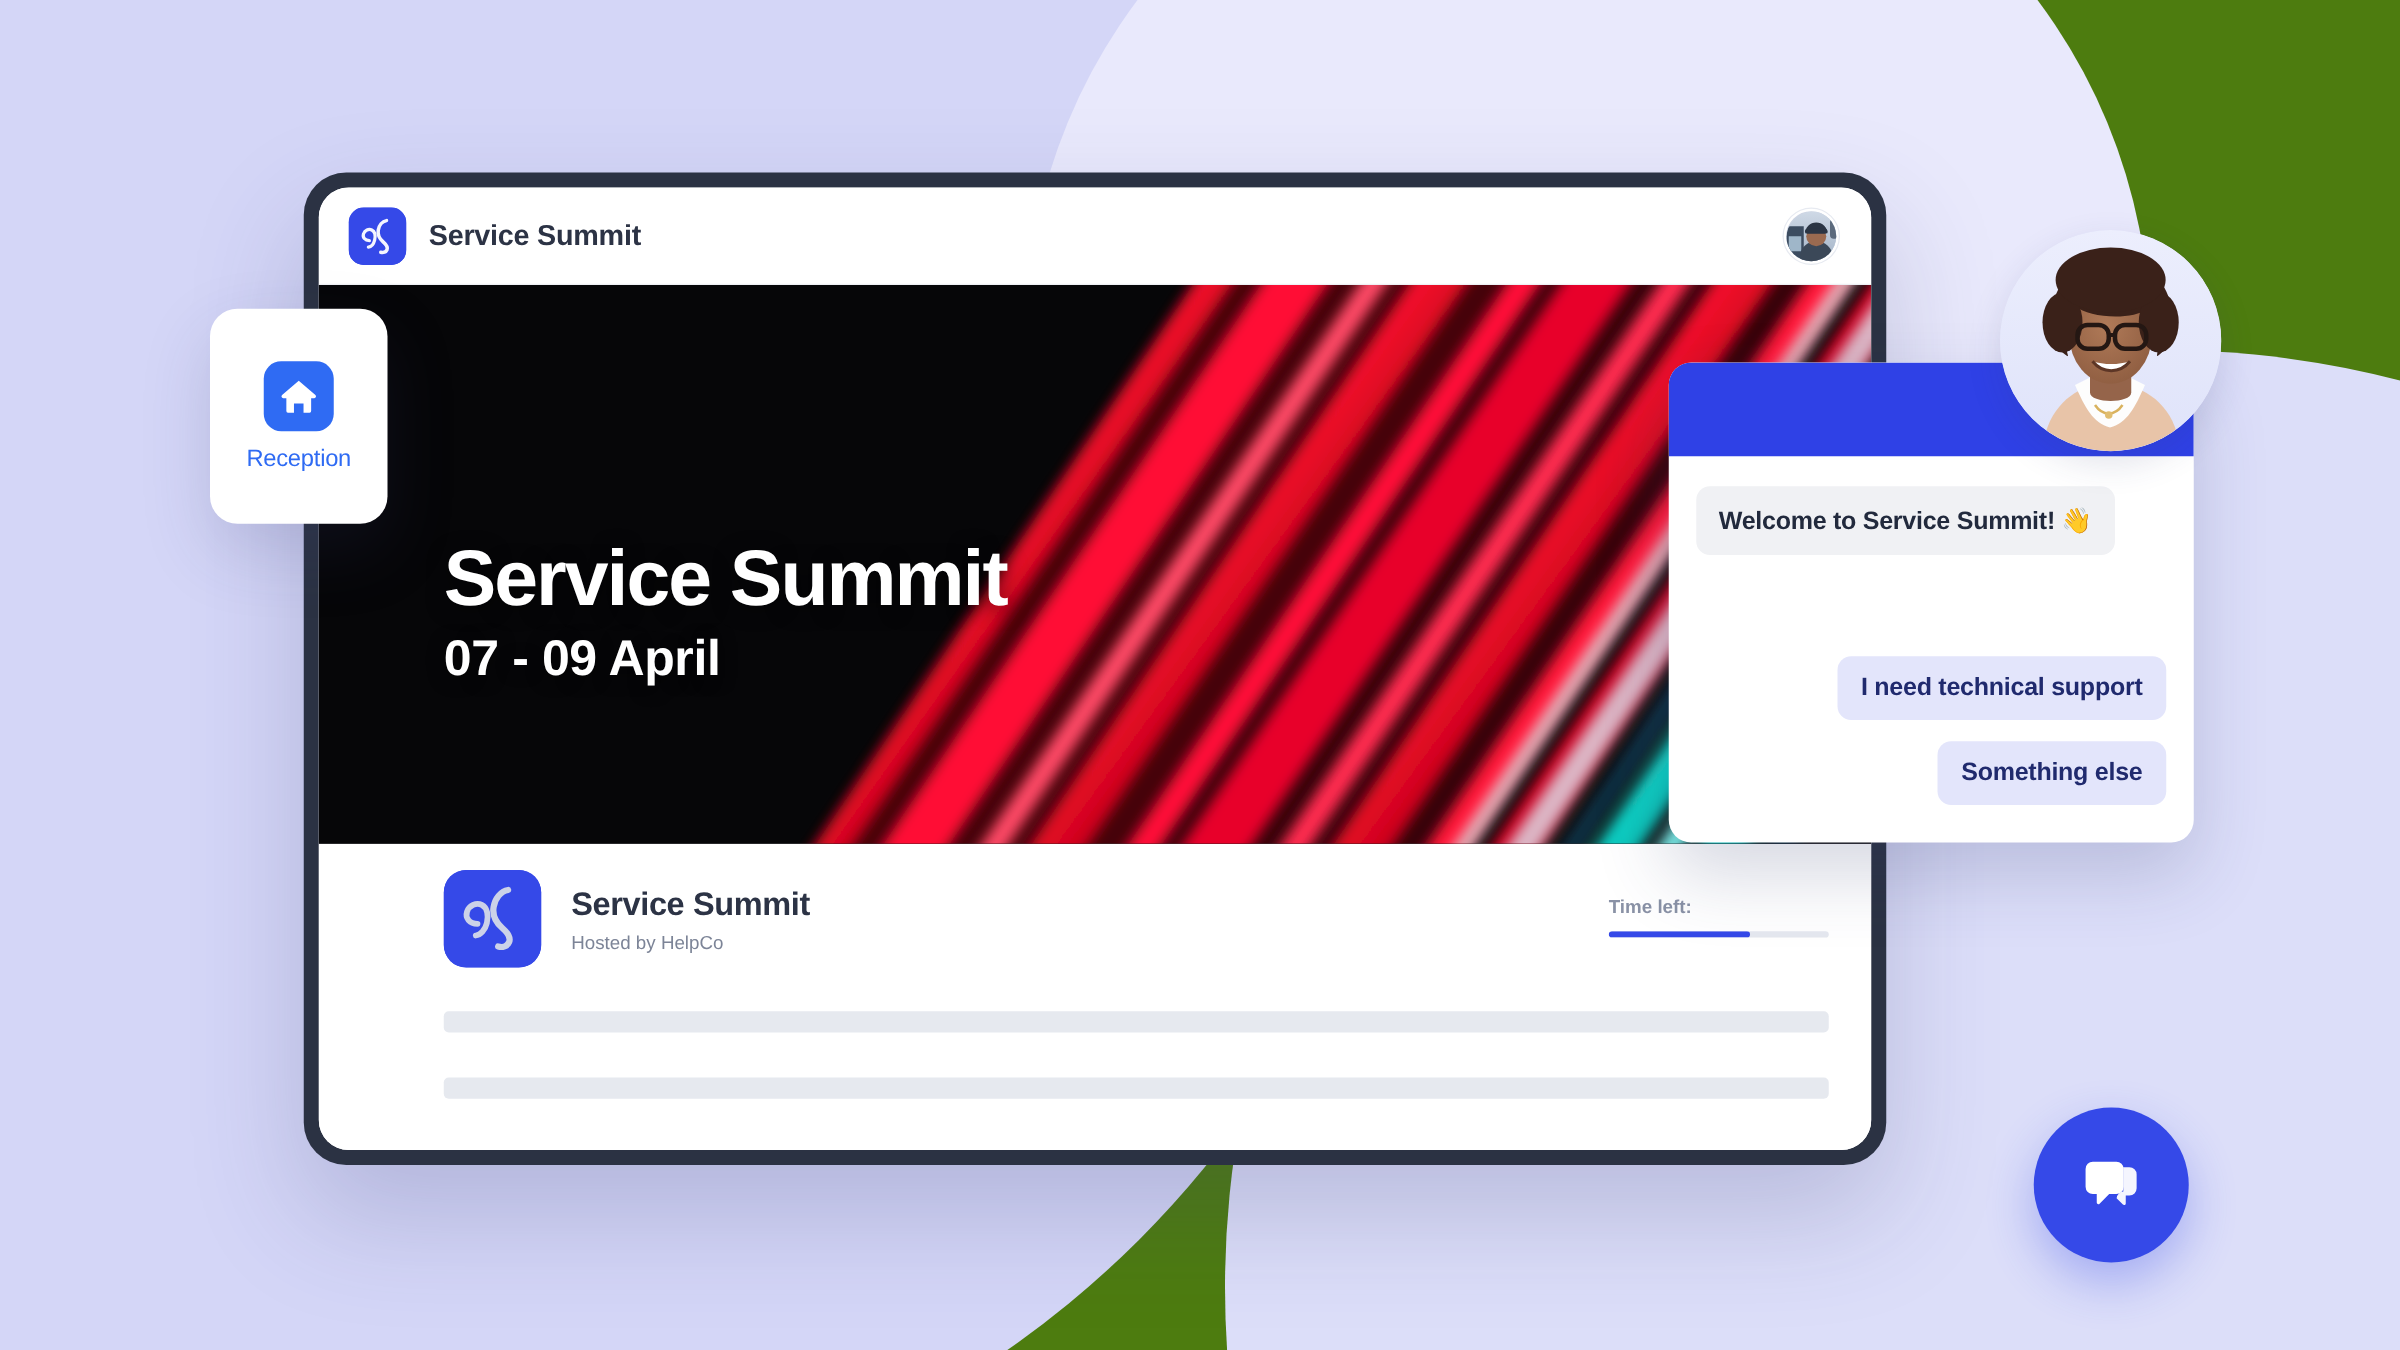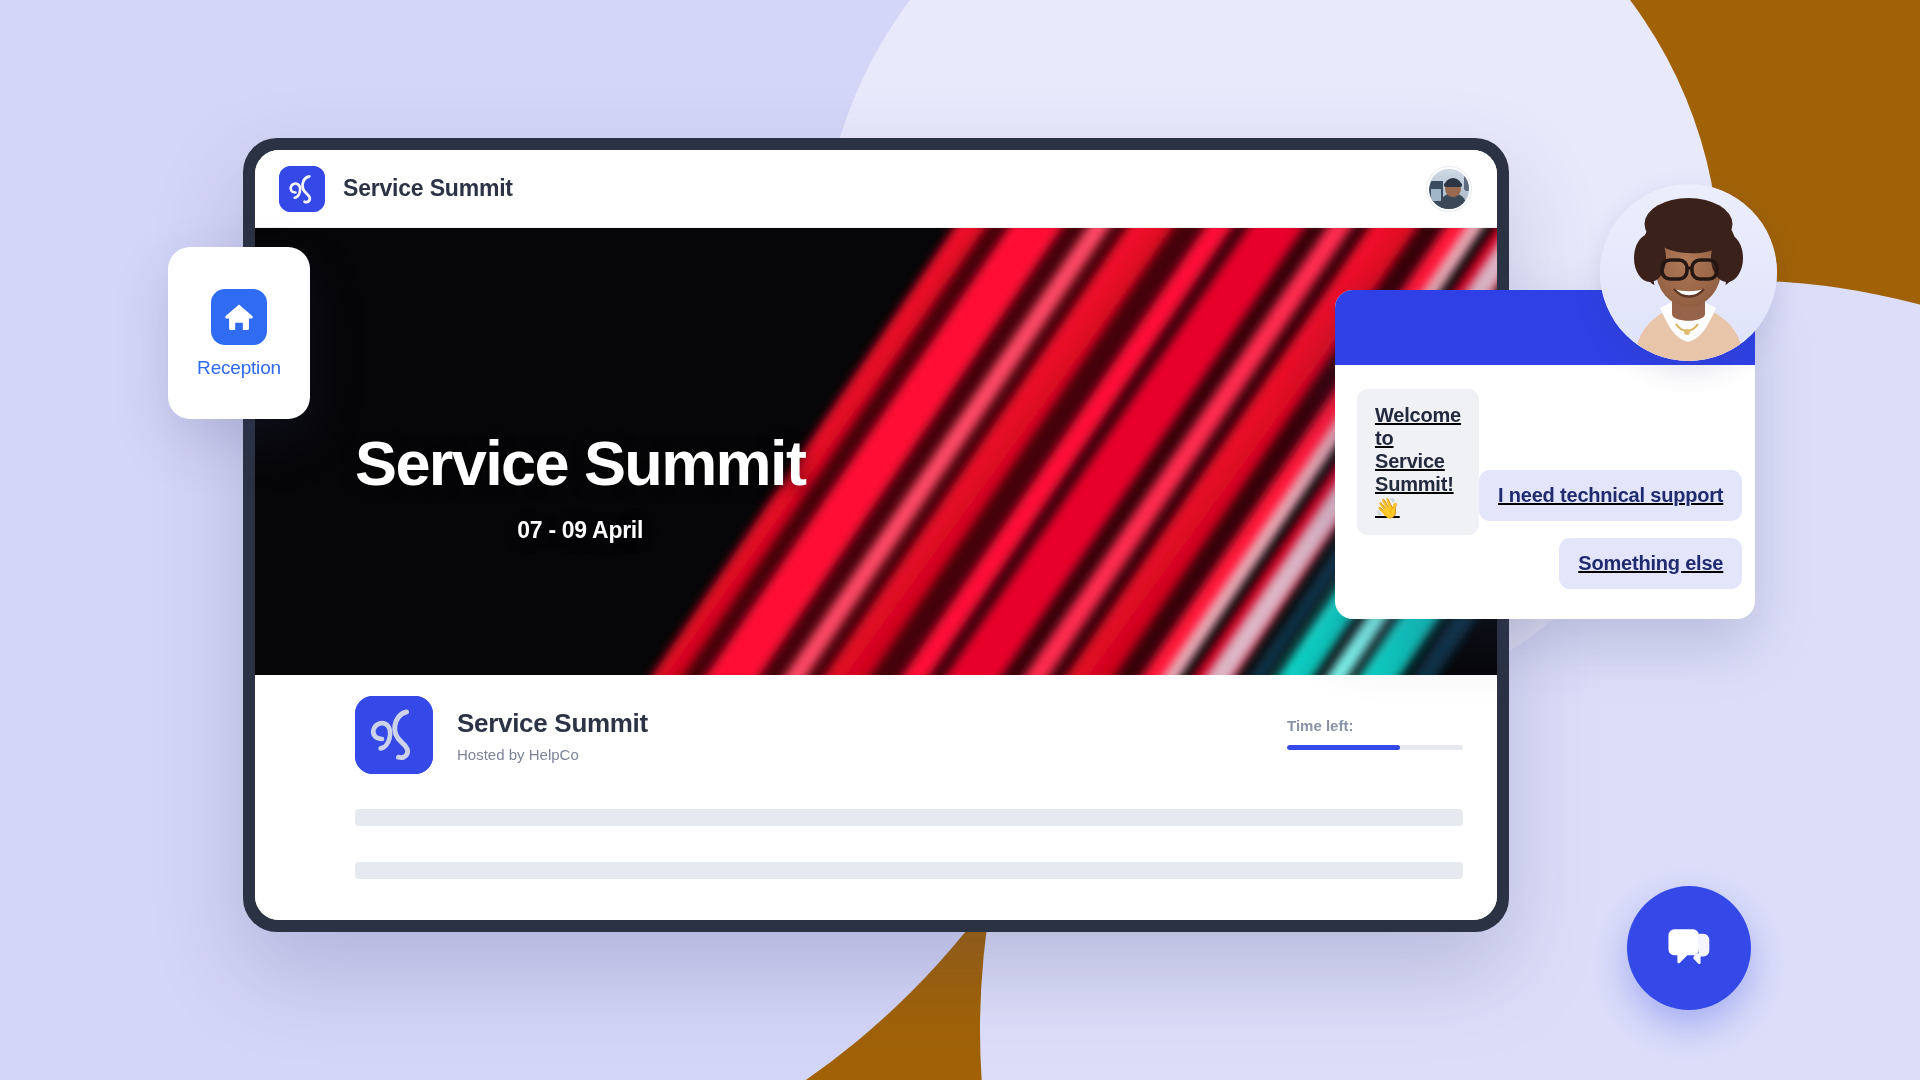--- a/index.html
+++ b/index.html
@@ -10,21 +10,21 @@
     height: 1080px;
     overflow: hidden;
     font-family: "Liberation Sans", sans-serif;
   }
 
   
   #stage {
     position: relative;
     width: 1920px;
     height: 1080px;
-    background: #a16207;
+    background: #4d7c0f;
     overflow: hidden;
     padding-left: 40px;
   }
   .bg-blob-a {
     position: absolute;
     left: -420px;
     top: -340px;
     width: 1560px;
     height: 1560px;
     border-radius: 50%;
@@ -124,27 +124,26 @@
   }
   .hero-title {
     font-size: 63px;
     font-weight: 800;
     color: #ffffff;
     letter-spacing: -1.6px;
     line-height: 1;
     text-shadow: 0 2px 16px rgba(0,0,0,.55);
   }
   .hero-date {
-    margin-top: 22px;
-    font-size: 23px;
+    margin-top: 10px;
+    font-size: 40px;
     font-weight: 700;
     color: #ffffff;
     letter-spacing: -.3px;
     text-shadow: 0 2px 14px rgba(0,0,0,.55);
-    text-align: center;
   }
 
   
   .event-row {
     flex: 0 0 120px;
     display: flex;
     align-items: center;
     padding: 0 34px 0 100px;
     background: #ffffff;
   }
@@ -247,21 +246,21 @@
     overflow: hidden;
     z-index: 50;
   }
   .chat-header {
     height: 75px;
     background: #2f41e6;
   }
   .chat-body {
     padding: 24px 22px 30px;
     display: flex;
-    text-decoration: underline;
+    flex-direction: column;
   }
   .bubble-in {
     align-self: flex-start;
     max-width: 355px;
     background: #f0f1f4;
     color: #222a3d;
     border-radius: 11px;
     padding: 15px 18px;
     font-size: 20px;
     font-weight: 600;

